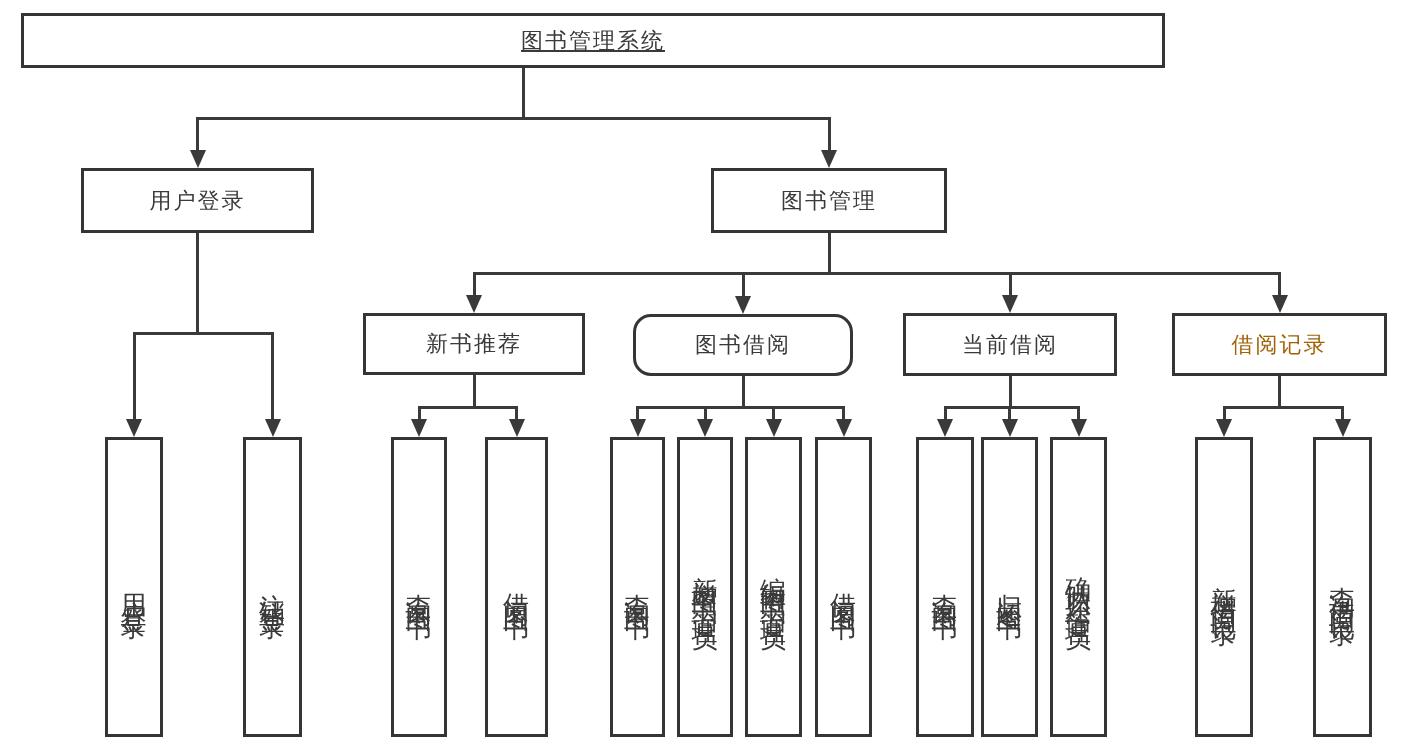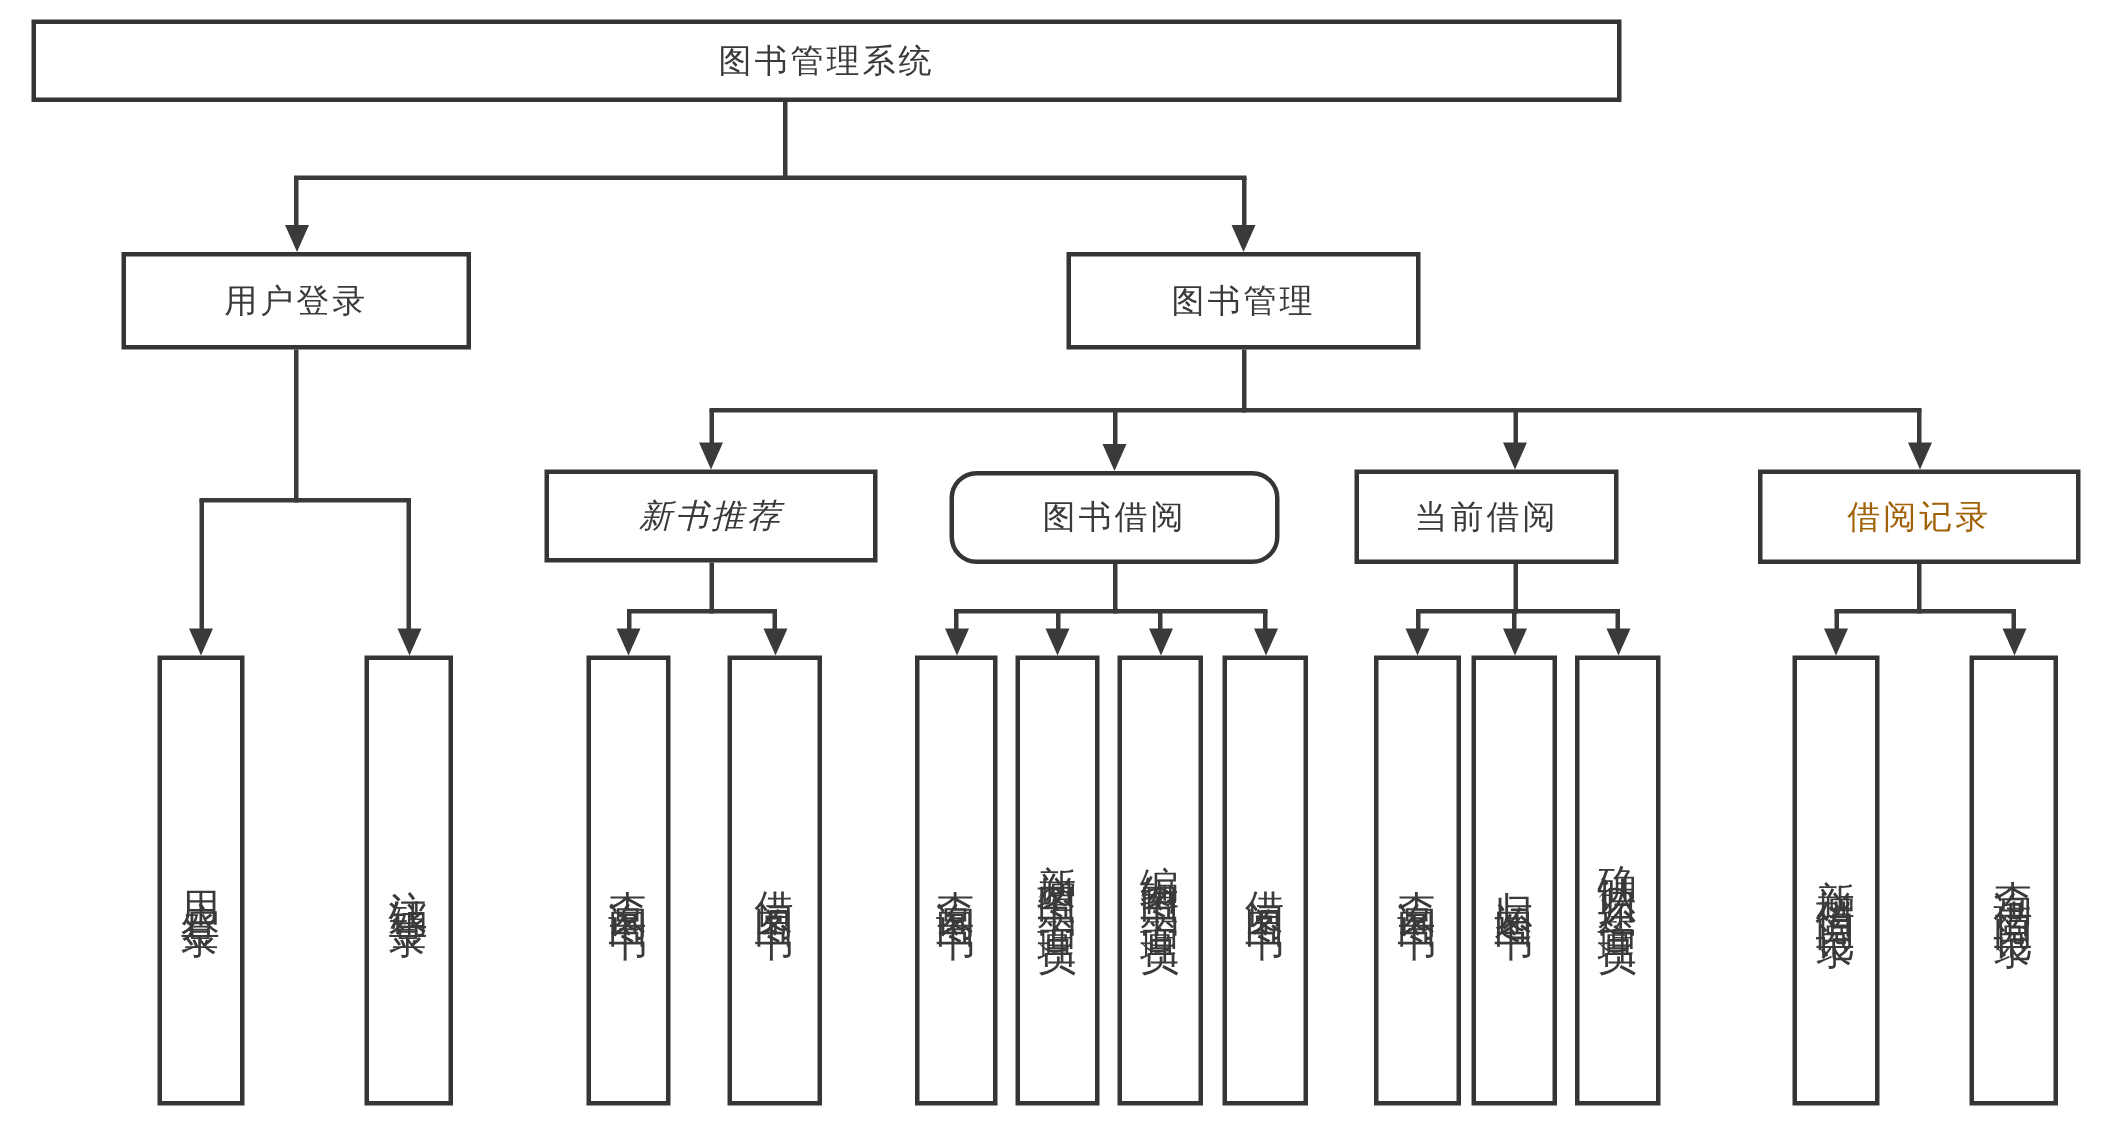--- a/index.html
+++ b/index.html
@@ -57,36 +57,36 @@
     font-size: 20px;
     color: #b9b9b9;
     white-space: nowrap;
     z-index: 5;
   }
 </style>
 </head>
 <body>
 
 <div id="canvas" style="background: rgb(255, 255, 255);">
-<div class="node h" style="left: 21px; top: 13px; width: 1060px; height: 55px; border-color: rgb(53, 53, 53); color: rgb(58, 58, 58);">
+<div class="node h" style="left: 21px; top: 13px; width: 1144px; height: 55px; border-color: rgb(53, 53, 53); color: rgb(58, 58, 58); text-decoration: underline;">
       <span class="lbl">图书管理系统</span>
     </div>
     <div class="node h" style="left: 81px; top: 168px; width: 233px; height: 65px; border-color: rgb(53, 53, 53); color: rgb(58, 58, 58);">
       <span class="lbl">用户登录</span>
     </div>
     <div class="node h" style="left: 711px; top: 168px; width: 236px; height: 65px; border-color: rgb(53, 53, 53); color: rgb(58, 58, 58);">
       <span class="lbl">图书管理</span>
     </div>
-    <div class="node h" style="left: 363px; top: 313px; width: 222px; height: 62px; border-color: rgb(53, 53, 53); color: rgb(58, 58, 58); font-style: italic;">
+    <div class="node h" style="left: 363px; top: 313px; width: 222px; height: 62px; border-color: rgb(53, 53, 53); color: rgb(58, 58, 58);">
       <span class="lbl">新书推荐</span>
     </div>
     <div class="node h" style="left: 633px; top: 314px; width: 220px; height: 62px; border-color: rgb(53, 53, 53); color: rgb(58, 58, 58); border-radius: 18px;">
       <span class="lbl">图书借阅</span>
     </div>
-    <div class="node h" style="left: 903px; top: 313px; width: 176px; height: 63px; border-color: rgb(53, 53, 53); color: rgb(58, 58, 58);">
+    <div class="node h" style="left: 903px; top: 313px; width: 214px; height: 63px; border-color: rgb(53, 53, 53); color: rgb(58, 58, 58);">
       <span class="lbl">当前借阅</span>
     </div>
     <div class="node h" style="left: 1172px; top: 313px; width: 215px; height: 63px; border-color: rgb(53, 53, 53); color: #a16207;">
       <span class="lbl">借阅记录</span>
     </div>
     <div class="node v" style="left: 105px; top: 437px; width: 58px; height: 300px; border-color: rgb(53, 53, 53); color: rgb(58, 58, 58);">
       <span class="lbl">用户登录</span>
     </div>
     <div class="node v" style="left: 243px; top: 437px; width: 59px; height: 300px; border-color: rgb(53, 53, 53); color: rgb(58, 58, 58);">
       <span class="lbl">注销登录</span>

